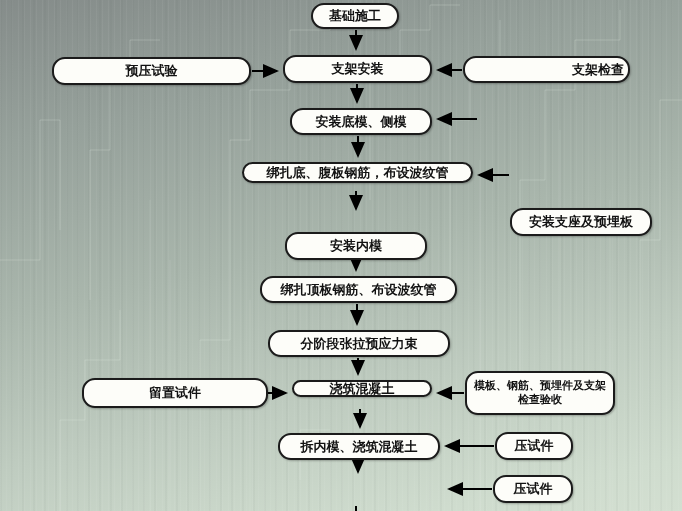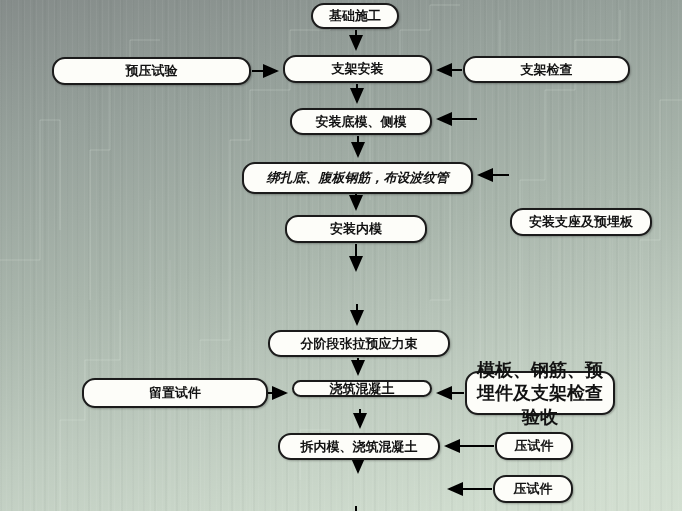--- a/index.html
+++ b/index.html
@@ -25,21 +25,21 @@
     align-items: center;
     justify-content: center;
     text-align: center;
     font-size: 13px;
     font-weight: bold;
     color: #121212;
     line-height: 1.2;
     padding: 1px 4px;
     box-shadow: 1px 1px 2px rgba(0,0,0,0.25);
   }
-  .node.small { font-size: 18px; line-height: 1.3; }
+  .node.small { font-size: 11px; line-height: 1.3; }
   .arrows { position:absolute; left:0; top:0; width:682px; height:511px; pointer-events:none; }
 </style>
 </head>
 <body>
 
 <div class="stage">
 
   <svg class="skyline" viewBox="0 0 682 511" fill="none">
     <g stroke="#eef4ee" stroke-opacity="0.22" stroke-width="1">
       <path d="M0 260 L40 260 L40 120 L60 120 L60 230"></path>
@@ -95,41 +95,44 @@
   </div>
 
   <div class="node" style="left:52px; top:57px; width:199px; height:28px;">
     <span>预压试验</span>
   </div>
 
   <div class="node" style="left:283px; top:55px; width:149px; height:28px;">
     <span>支架安装</span>
   </div>
 
-  <div class="node" style="left:463px; top:56px; width:167px; height:27px;">
+  <div class="node" style="left:463px; top:56px; width:167px; height:27px;justify-content:flex-end;">
     <span>支架检查</span>
   </div>
 
   <div class="node" style="left:290px; top:108px; width:142px; height:27px;">
     <span>安装底模、侧模</span>
   </div>
 
 
-  <div class="node" style="left:242px; top:162px; width:231px; height:32px;font-style:italic;">
+  <div class="node" style="left:242px; top:162px; width:231px; height:21px;">
     <span>绑扎底、腹板钢筋，布设波纹管</span>
   </div>
 
   <div class="node" style="left:510px; top:160px; width:142px; height:28px;margin-top:48px;">
     <span>安装支座及预埋板</span>
   </div>
 
-  <div class="node" style="left:285px; top:215px; width:142px; height:28px;">
+  <div class="node" style="left:285px; top:232px; width:142px; height:28px;">
     <span>安装内模</span>
   </div>
 
+  <div class="node" style="left:260px; top:276px; width:197px; height:27px;">
+    <span>绑扎顶板钢筋、布设波纹管</span>
+  </div>
 
   <div class="node" style="left:268px; top:330px; width:182px; height:27px;">
     <span>分阶段张拉预应力束</span>
   </div>
 
   <div class="node" style="left:82px; top:378px; width:186px; height:30px;">
     <span>留置试件</span>
   </div>
 
   <div class="node" style="left:292px; top:380px; width:140px; height:17px;">

